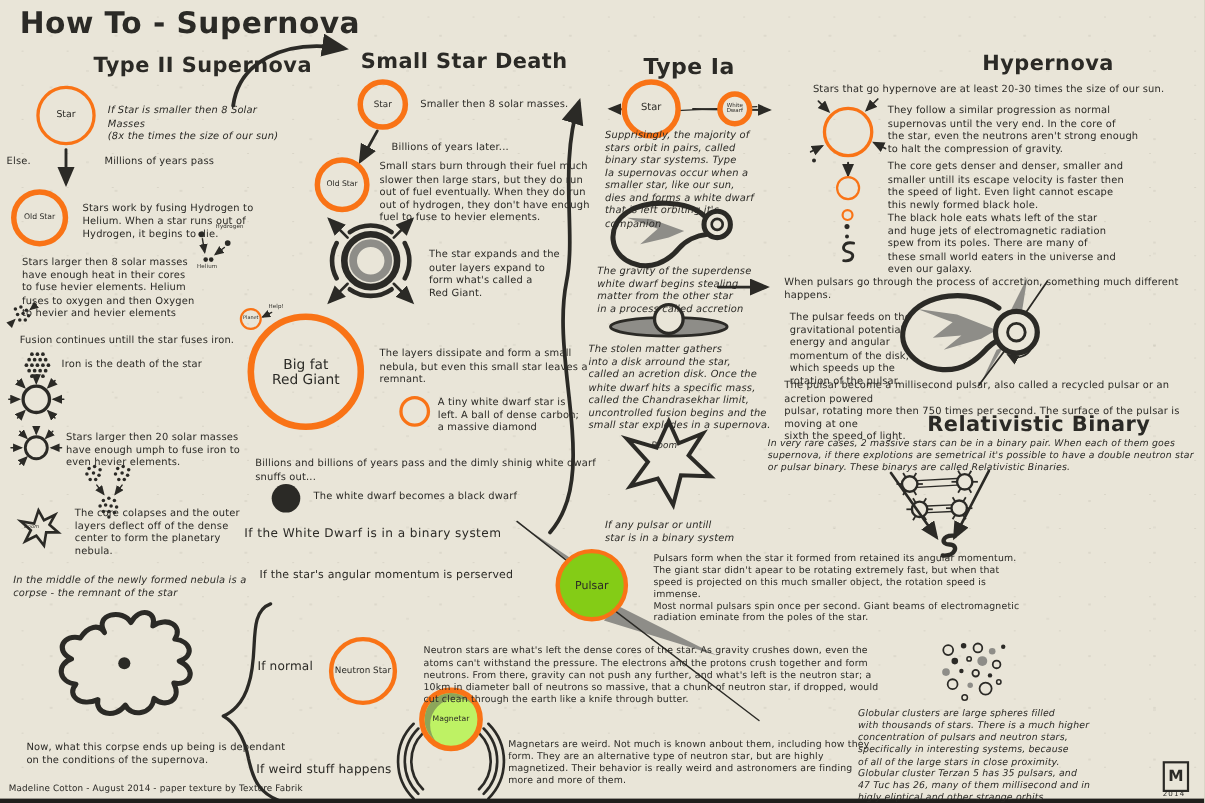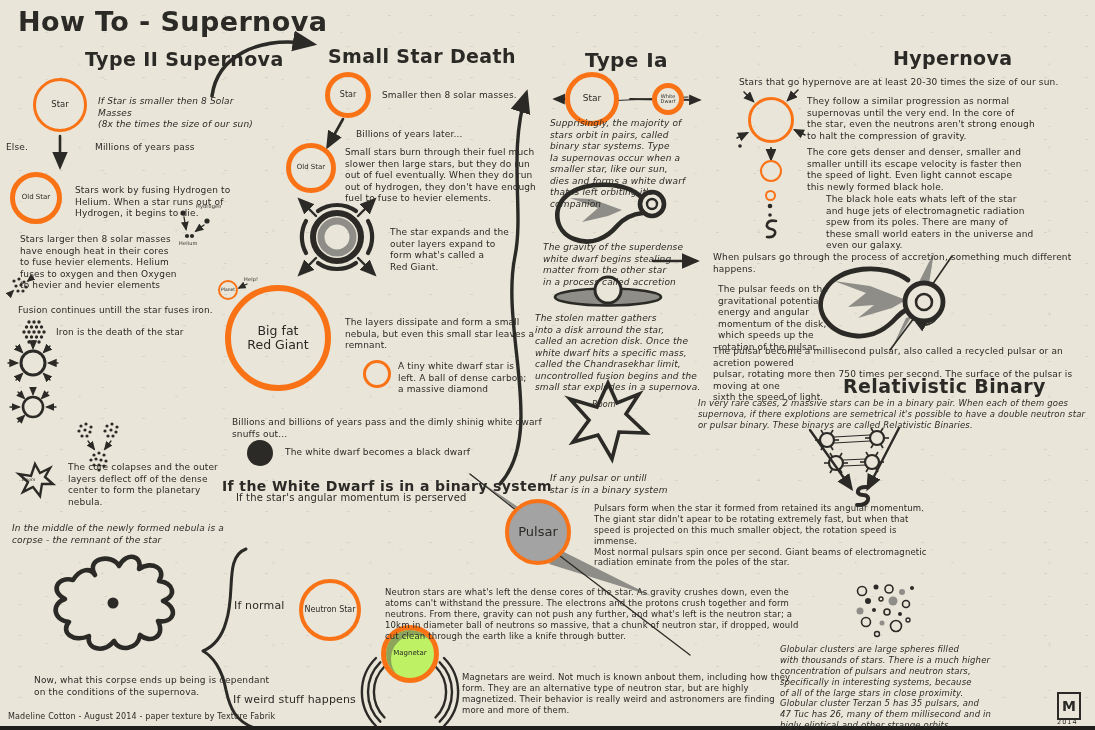--- a/index.html
+++ b/index.html
@@ -292,21 +292,21 @@
 <div class="c" style="left:218px;top:280px;width:20px;height:20px;border-width:2.5px;font-size:4.5px"><span>Planet</span></div>
 <div class="c" style="left:225px;top:285px;width:106px;height:106px;border-width:6px;font-size:12.5px"><span>Big fat
 Red Giant</span></div>
 <div class="c" style="left:363px;top:360px;width:28px;height:28px;border-width:3px"></div>
 <div class="c" style="left:247px;top:440px;width:26px;height:26px;border-width:0;background:#2b2a26"></div>
 <div class="c" style="left:299px;top:579px;width:62px;height:62px;border-width:4px;font-size:8px"><span>Neutron Star</span></div>
 <div class="c" style="left:381px;top:625px;width:58px;height:58px;border-width:5px;font-size:7px;background:#bef264;box-shadow:inset 5px 5px 0 0 rgba(90,88,80,.5)"><span>Magnetar</span></div>
 <div class="c" style="left:565px;top:72px;width:54px;height:54px;font-size:9px;background:#e9e5d8"><span>Star</span></div>
 <div class="c" style="left:652px;top:83px;width:32px;height:32px;font-size:5px;background:#e9e5d8"><span>White
 Dwarf</span></div>
-<div class="c" style="left:505px;top:499px;width:66px;height:66px;border-width:4.5px;font-size:13px;background:#a3a3a3"><span>Pulsar</span></div>
+<div class="c" style="left:505px;top:499px;width:66px;height:66px;border-width:4.5px;font-size:10px;background:#84cc16"><span>Pulsar</span></div>
 <div class="c" style="left:748px;top:97px;width:46px;height:46px;border-width:3.5px"></div>
 <div class="c" style="left:760px;top:160px;width:22px;height:22px;border-width:2.5px"></div>
 <div class="c" style="left:765px;top:190px;width:11px;height:11px;border-width:2px"></div>
 
 <div class="h" style="left:18px;top:6px;font-size:27px">How To - Supernova</div>
 
 <div class="h" style="left:85px;top:48px;font-size:19px">Type II Supernova</div>
 <div class="t ctr" style="left:98px;top:96px;width:170px">If Star is smaller then 8 Solar Masses
 (8x the times the size of our sun)</div>
 <div class="t" style="left:6px;top:142px">Else.</div>
@@ -316,28 +316,31 @@
 Hydrogen, it begins to die.</div>
 <div class="t" style="left:196px;top:203px;font-size:5px">Hydrogen</div>
 <div class="t" style="left:179px;top:240px;font-size:5px">Helium</div>
 <div class="t" style="left:20px;top:234px;width:180px">Stars larger then 8 solar masses
 have enough heat in their cores
 to fuse hevier elements. Helium
 fuses to oxygen and then Oxygen
 to hevier and hevier elements</div>
 <div class="t" style="left:18px;top:305px;width:230px">Fusion continues untill the star fuses iron.</div>
 <div class="t" style="left:56px;top:327px">Iron is the death of the star</div>
+<div class="t" style="left:60px;top:393px;width:185px">Stars larger then 20 solar masses
+have enough umph to fuse iron to
+even hevier elements.</div>
 <div class="t ctr" style="left:22px;top:477px;width:26px;font-size:4.5px">Boom</div>
 <div class="t" style="left:68px;top:462px;width:180px">The core colapses and the outer
 layers deflect off of the dense
 center to form the planetary
 nebula.</div>
 <div class="t ctr" style="left:12px;top:523px;width:220px">In the middle of the newly formed nebula is a
 corpse - the remnant of the star</div>
-<div class="t" style="left:34px;top:675px;width:250px">Now, what this corpse ends up being is dependant
+<div class="t" style="left:24px;top:675px;width:250px">Now, what this corpse ends up being is dependant
 on the conditions of the supernova.</div>
 
 <div class="h" style="left:328px;top:45px;font-size:19px">Small Star Death</div>
 <div class="t" style="left:382px;top:90px">Smaller then 8 solar masses.</div>
 <div class="t" style="left:356px;top:129px">Billions of years later...</div>
 <div class="t" style="left:345px;top:147px;width:260px">Small stars burn through their fuel much
 slower then large stars, but they do run
 out of fuel eventually. When they do run
 out of hydrogen, they don't have enough
 fuel to fuse to hevier elements.</div>
@@ -348,22 +351,22 @@
 <div class="t" style="left:244px;top:276px;font-size:5px">Help!</div>
 <div class="t" style="left:345px;top:317px;width:200px">The layers dissipate and form a small
 nebula, but even this small star leaves a
 remnant.</div>
 <div class="t" style="left:232px;top:417px;width:310px">Billions and billions of years pass and the dimly shinig white dwarf
 snuffs out...</div>
 <div class="t" style="left:398px;top:361px;width:155px">A tiny white dwarf star is
 left. A ball of dense carbon;
 a massive diamond</div>
 <div class="t" style="left:285px;top:447px">The white dwarf becomes a black dwarf</div>
-<div class="h" style="left:222px;top:478px;font-size:14px;font-weight:bold">If the White Dwarf is in a binary system</div>
-<div class="t" style="left:236px;top:492px;font-size:10px">If the star's angular momentum is perserved</div>
+<div class="h" style="left:222px;top:478px;font-size:11px;font-weight:normal">If the White Dwarf is in a binary system</div>
+<div class="t" style="left:236px;top:517px;font-size:10px">If the star's angular momentum is perserved</div>
 <div class="t" style="left:234px;top:599px;font-size:11px">If normal</div>
 <div class="t" style="left:385px;top:587px;width:430px;font-size:8.5px">Neutron stars are what's left the dense cores of the star. As gravity crushes down, even the
 atoms can't withstand the pressure. The electrons and the protons crush together and form
 neutrons. From there, gravity can not push any further, and what's left is the neutron star; a
 10km in diameter ball of neutrons so massive, that a chunk of neutron star, if dropped, would
 cut clean through the earth like a knife through butter.</div>
 <div class="t" style="left:233px;top:693px;font-size:11px">If weird stuff happens</div>
 <div class="t" style="left:462px;top:672px;width:345px;font-size:8.5px">Magnetars are weird. Not much is known anbout them, including how they
 form. They are an alternative type of neutron star, but are highly
 magnetized. Their behavior is really weird and astronomers are finding
@@ -401,21 +404,21 @@
 <div class="h" style="left:893px;top:47px;font-size:19px">Hypernova</div>
 <div class="t" style="left:739px;top:77px">Stars that go hypernove are at least 20-30 times the size of our sun.</div>
 <div class="t" style="left:807px;top:96px;width:265px">They follow a similar progression as normal
 supernovas until the very end. In the core of
 the star, even the neutrons aren't strong enough
 to halt the compression of gravity.</div>
 <div class="t" style="left:807px;top:147px;width:265px">The core gets denser and denser, smaller and
 smaller untill its escape velocity is faster then
 the speed of light. Even light cannot escape
 this newly formed black hole.</div>
-<div class="t" style="left:826px;top:194px;width:265px">The black hole eats whats left of the star
+<div class="t" style="left:807px;top:194px;width:265px">The black hole eats whats left of the star
 and huge jets of electromagnetic radiation
 spew from its poles. There are many of
 these small world eaters in the universe and
 even our galaxy.</div>
 <div class="t" style="left:713px;top:252px;width:380px">When pulsars go through the process of accretion, something much different happens.</div>
 <div class="t" style="left:718px;top:284px;width:135px">The pulsar feeds on the
 gravitational potential
 energy and angular
 momentum of the disk,
 which speeds up the

